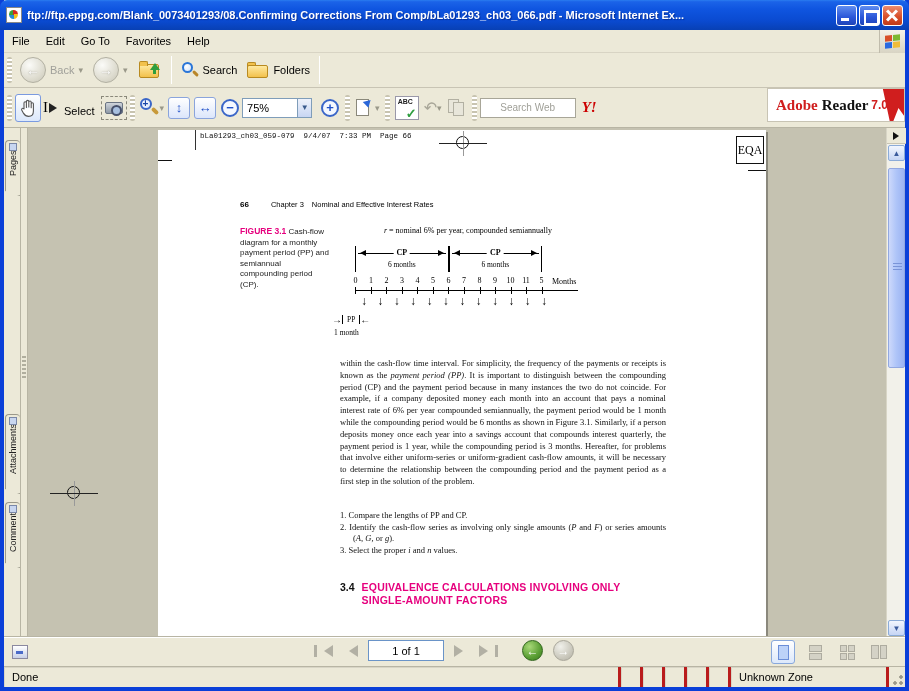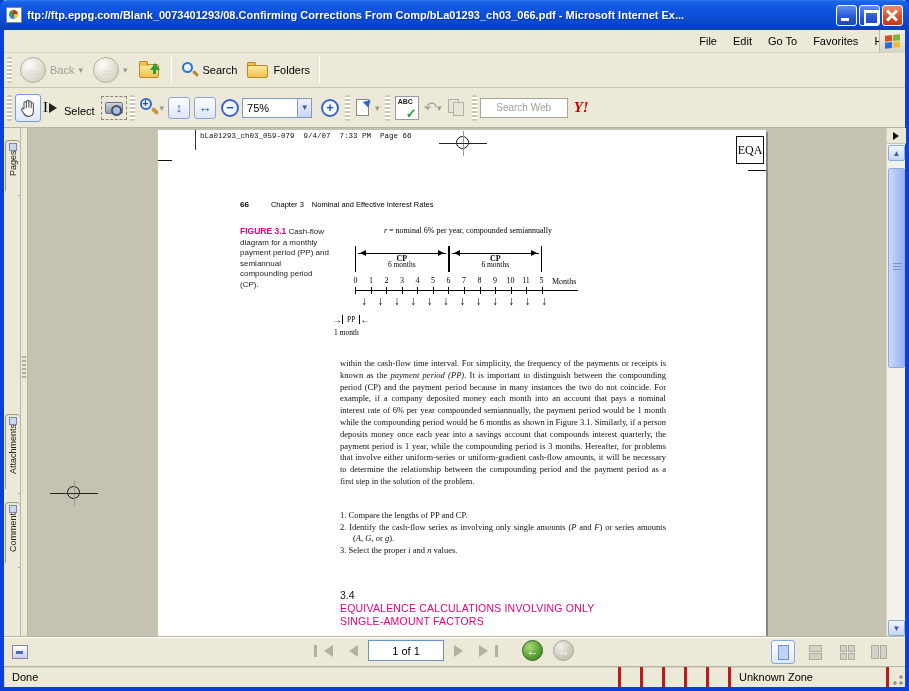--- a/index.html
+++ b/index.html
@@ -22,21 +22,21 @@
     background:linear-gradient(180deg,#5f8df0,#2a56d8 60%,#1e44b8); position:relative; }
   .winbtn.close { background:linear-gradient(180deg,#ec8d70,#d9512c 55%,#c03a18); }
   .glyph-min::after { content:""; position:absolute; left:4px; bottom:4px; width:8px; height:3px; background:#fff; }
   .glyph-max::after { content:""; position:absolute; left:4px; top:4px; width:11px; height:10px;
     border:2px solid #fff; border-top-width:3px; }
   .glyph-close::before,.glyph-close::after { content:""; position:absolute; left:2px; top:8px; width:14px; height:3px; background:#fff; }
   .glyph-close::before { transform:rotate(45deg); } .glyph-close::after { transform:rotate(-45deg); }
 
   
   .menubar { position:absolute; left:0; top:30px; width:901px; height:23px; background:#ece9d8;
-    border-bottom:1px solid #d8d4c4; display:flex; align-items:center;justify-content:flex-end; }
+    border-bottom:1px solid #d8d4c4; display:flex; align-items:center; }
   .menu-item { font-size:11px; padding:3px 8px; color:#000; }
   .winflag { position:absolute; right:0; top:0; width:26px; height:23px;
     background:linear-gradient(180deg,#f4f2e8,#d8d4c4); border-left:1px solid #c0bcac;
     display:flex; align-items:center; justify-content:center; }
   .flag { width:16px; height:14px; display:grid; grid-template-columns:7px 7px; grid-template-rows:6px 6px; gap:1px; transform:skewY(-6deg); }
   .flag i { display:block; } .flag .r{background:#d8502a;} .flag .g{background:#7cb832;} .flag .b{background:#2a6ae0;} .flag .y{background:#f0bc3a;}
 
   
   .ietb { position:absolute; left:0; top:53px; width:901px; height:35px; background:#ece9d8;
     border-bottom:1px solid #c8c4b4; display:flex; align-items:center; }
@@ -88,21 +88,21 @@
   .pageexp { width:20px; height:22px; position:relative; }
   .pageexp .pg { position:absolute; left:1px; top:2px; width:13px; height:17px; background:#fff; border:1px solid #8a887a; }
   .pageexp .ar { position:absolute; right:0; top:0; width:0; height:0; border:4px solid transparent; border-left:7px solid #2a66d8; transform:rotate(-45deg); }
   .abc { width:24px; height:24px; border:1px solid #9a98a8; background:#fff; position:relative; font-weight:bold; }
   .abc .t { position:absolute; left:2px; top:1px; font-size:7px; letter-spacing:0; color:#222; }
   .abc .ck { position:absolute; right:1px; bottom:-2px; color:#2e9e3e; font-size:13px; }
   .undo { font-size:16px; color:#a8a698; }
   .copy-ic { width:18px; height:18px; position:relative; }
   .copy-ic i { position:absolute; width:11px; height:14px; border:1px solid #b2b0a2; background:#e8e6da; display:block; }
   .copy-ic i:first-child { left:0; top:0; } .copy-ic i:last-child { left:5px; top:3px; }
-  .searchweb { width:88px; height:20px; border:1px solid #a8a698; background:#fff; font-size:10px; text-align:center; font-family:"Liberation Sans",sans-serif; }
+  .searchweb { width:96px; height:20px; border:1px solid #a8a698; background:#fff; font-size:10px; text-align:center; font-family:"Liberation Sans",sans-serif; }
   .searchweb::placeholder { color:#a0a098; }
   .yahoo { font-family:"Liberation Serif",serif; font-weight:bold; font-style:italic; color:#c00; font-size:15px; margin-left:6px; }
   .brand { position:absolute; right:0; top:0; width:138px; height:34px; background:#fff; border:1px solid #c8c4b4;
     display:flex; align-items:center; padding-left:8px; overflow:hidden; }
   .brand .adobe { color:#d01e1e; font-family:"Liberation Serif",serif; font-weight:bold; font-size:15px; }
   .brand .reader { color:#111; font-family:"Liberation Serif",serif; font-weight:bold; font-size:15px; margin-left:4px; }
   .brand .ver { color:#d01e1e; font-weight:bold; font-size:12px; margin-left:3px; }
   .brand .swoosh { position:absolute; right:-8px; top:-4px; width:30px; height:42px; background:#d01e1e;
     clip-path:polygon(0 0, 100% 0, 100% 100%, 55% 55%, 30% 100%); }
 
@@ -136,39 +136,39 @@
   .runhead .ch { margin-right:8px; }
   .figcap { position:absolute; left:82px; top:96px; width:90px; font-family:"Liberation Sans",sans-serif; font-size:8px; line-height:10.5px; color:#222; }
   .figcap .lab { color:#e6007e; font-weight:bold; font-size:8.5px; }
   .diagram { position:absolute; left:0; top:0; width:100%; height:100%; font-size:7.5px; }
   .rate { position:absolute; left:160px; top:96px; width:300px; text-align:center; font-size:8px; }
   .cprow { position:absolute; left:197px; top:116px; width:187px; height:30px; display:flex; }
   .cpspan { position:relative; flex:1; border-left:1px solid #000; border-right:1px solid #000; height:26px; }
   .cpspan .line { position:absolute; left:2px; right:2px; top:7px; height:1px; background:#000; }
   .cpspan .line::before { content:""; position:absolute; left:-1px; top:-3px; border:3.5px solid transparent; border-right:6px solid #000; }
   .cpspan .line::after { content:""; position:absolute; right:-1px; top:-3px; border:3.5px solid transparent; border-left:6px solid #000; }
-  .cpspan .cpl { position:absolute; left:50%; top:8px; transform:translateX(-50%); background:#fff; padding:0 3px; font-weight:bold; font-size:8px; }
+  .cpspan .cpl { position:absolute; left:50%; top:2px; transform:translateX(-50%); background:#fff; padding:0 3px; font-weight:bold; font-size:8px; }
   .cpspan .cps { position:absolute; left:50%; top:14px; transform:translateX(-50%); white-space:nowrap; }
   .monthsrow { position:absolute; left:191.5px; top:146px; width:198px; display:flex; justify-content:space-between; }
   .monthsrow span { width:12px; text-align:center; font-size:8px; }
   .axisline { position:absolute; left:197px; top:160px; width:223px; height:1px; background:#000; }
   .ticks { position:absolute; left:197px; top:157px; width:188px; height:7px;
     background:repeating-linear-gradient(90deg,#000 0 1px,transparent 1px 15.58px); }
   .arrowsrow { position:absolute; left:201px; top:162px; width:190px; display:flex; justify-content:space-between; }
   .arrowsrow span { width:10px; text-align:center; font-size:12px; line-height:18px; }
   .months-label { position:absolute; left:394px; top:147px; font-size:8px; }
   .ppmark { position:absolute; left:174px; top:184px; display:flex; align-items:center; font-size:8px; }
   .ppmark .bar { border-left:1px solid #000; border-right:1px solid #000; padding:0 4px; font-size:7.5px; }
   .ppmark .a { font-size:10px; }
   .ppsub { position:absolute; left:176px; top:198px; font-size:7.5px; }
   .bodycol { position:absolute; left:182px; top:228px; width:326px; font-size:8.5px; line-height:11.8px; text-align:justify; color:#111; }
   .bodycol p.ind { text-indent:14px; }
   .steps { margin-top:22px; list-style:none; }
   .steps li { padding-left:13px; text-indent:-13px; }
-  .sechead { margin-top:32px; display:flex; font-family:"Liberation Sans",sans-serif; font-weight:normal; font-size:10.5px; line-height:13px; text-align:left;flex-direction:column; }
+  .sechead { margin-top:24px; display:flex; font-family:"Liberation Sans",sans-serif; font-weight:bold; font-size:10.5px; line-height:13px; text-align:left; }
   .sechead .num { color:#111; margin-right:7px; }
   .sechead .ttl { color:#e6007e; letter-spacing:0.2px; }
 
   
   .scrollcol { width:19px; background:#f2f1ea; border-left:1px solid #d8d5c6; position:relative; }
   .ovf { position:absolute; left:0; top:0; width:19px; height:16px; background:#ece9d8; border-bottom:1px solid #c8c4b4;
     display:flex; align-items:center; justify-content:center; }
   .ovf .t { width:0; height:0; border:4px solid transparent; border-left:6px solid #111; margin-left:3px; }
   .sbtn { position:absolute; left:1px; width:17px; height:16px; border:1px solid #8cacd8; border-radius:2px;
     background:linear-gradient(180deg,#f2f6fe,#c6d5f5); color:#3a5a9c; font-size:8px; display:flex; align-items:center; justify-content:center; }
@@ -346,20 +346,26 @@
     </div>
     <div class="tool">
       <div class="copy-ic">
           <i></i>
           <i></i>
         </div>
     </div>
     <div class="grip"></div>
     <input class="searchweb" placeholder="Search Web" style="">
     <span class="yahoo">Y!</span>
+    <div class="brand">
+      <span class="adobe">Adobe</span>
+      <span class="reader">Reader</span>
+      <span class="ver">7.0</span>
+      <div class="swoosh"></div>
+    </div>
   </div>
 
   <div class="main">
     <div class="sidebar">
       <div class="vtab" style="top:12px; height:56px;">
         <span>Pages</span>
         <i class="tabicon"></i>
       </div>
       <div class="vtab" style="top:286px; height:80px;">
         <span>Attachments</span>

